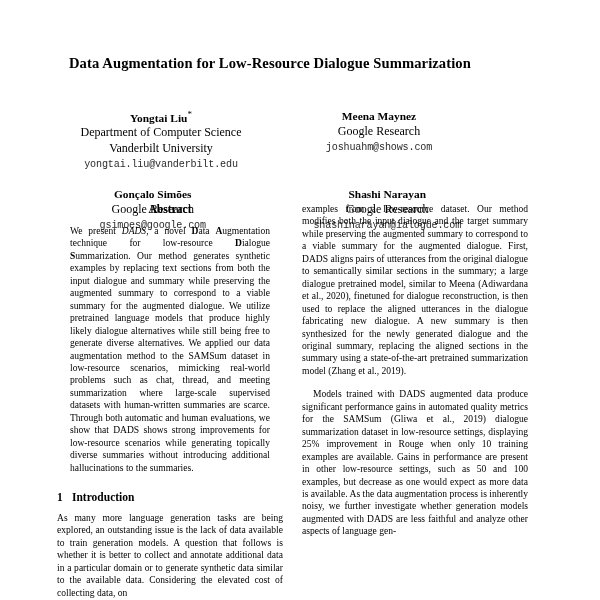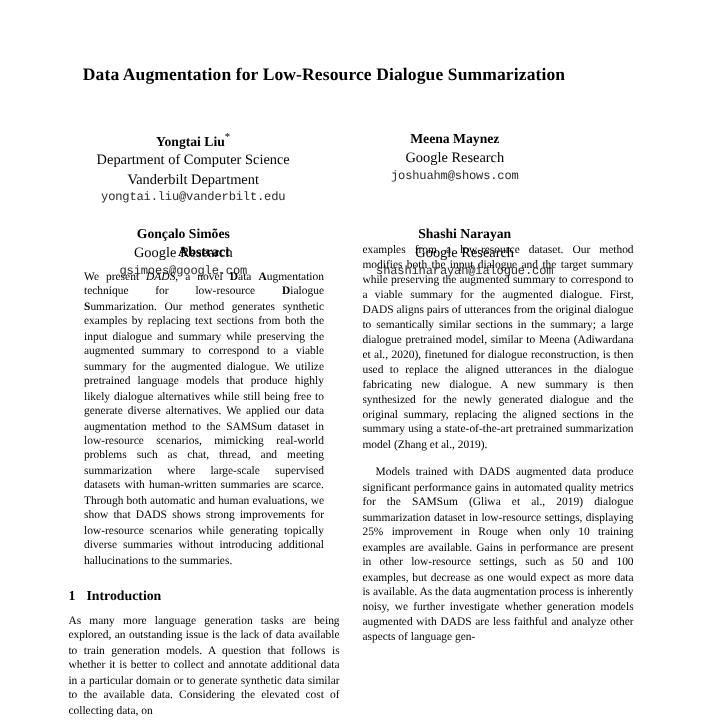--- a/index.html
+++ b/index.html
@@ -140,21 +140,21 @@
 <div class="page">
 
   <h1 class="title">Data Augmentation for Low-Resource Dialogue Summarization</h1>
 
   <div class="authors">
 
     <div class="author-row">
       <div class="author-cell">
         <span class="author-name"><span>Yongtai Liu</span><span class="author-star">*</span></span>
         <span class="author-affil">Department of Computer Science</span>
-        <span class="author-affil">Vanderbilt Department</span>
+        <span class="author-affil">Vanderbilt University</span>
         <span class="author-email">yongtai.liu@vanderbilt.edu</span>
       </div>
       <div class="author-cell">
         <span class="author-name">Meena Maynez</span>
         <span class="author-affil">Google Research</span>
         <span class="author-email">joshuahm@shows.com</span>
       </div>
     </div>
 
     <div class="author-row">

